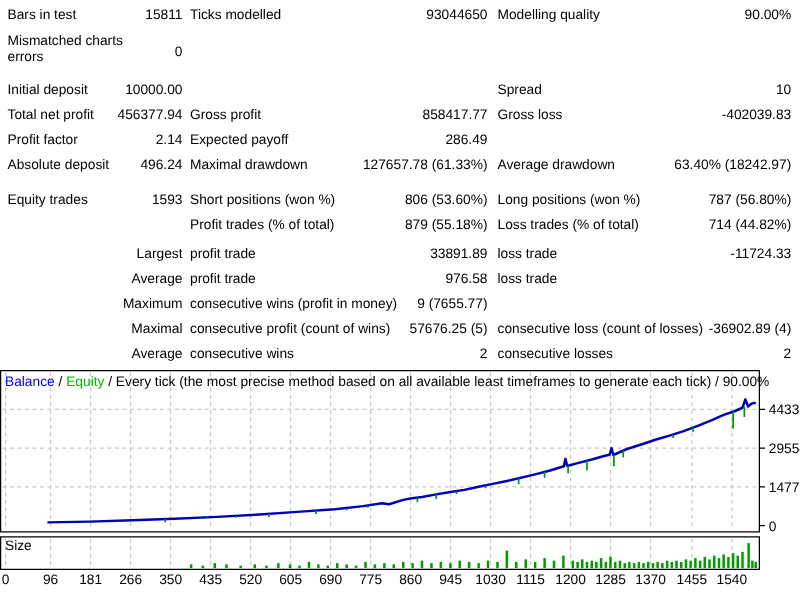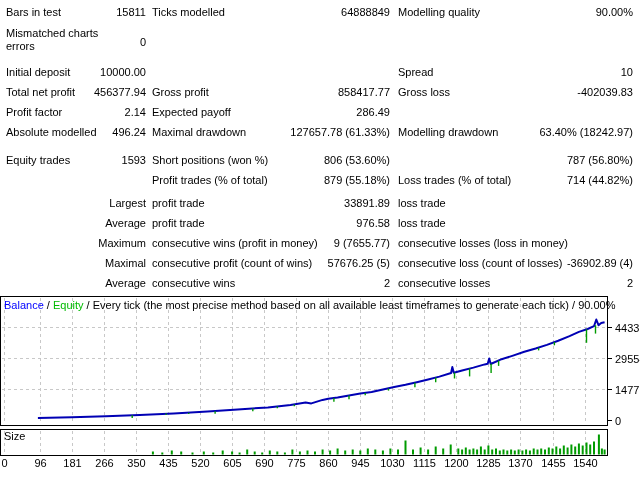--- a/index.html
+++ b/index.html
@@ -22,21 +22,21 @@
   text{font-family:"Liberation Sans",sans-serif;font-size:11px;fill:#000;}
 </style>
 </head>
 <body>
 
 <div class="report">
   <div class="row" style="top:6px">
       <span class="c1l">Bars in test</span>
       <span class="c1v">15811</span>
       <span class="c2l">Ticks modelled</span>
-      <span class="c2v">64888849</span>
+      <span class="c2v">93044650</span>
       <span class="c3l">Modelling quality</span>
       <span class="c3v">90.00%</span>
     </div>
   <div class="row" style="top:27px;height:34px">
       <span class="c1l" style="width:96px;white-space:normal;line-height:13px">Mismatched charts errors</span>
       <span class="c1v" style="top:9px">0</span>
     </div>
   <div class="row" style="top:66px">
       <span class="c1l">Initial deposit</span>
       <span class="c1v">10000.00</span>
@@ -51,57 +51,58 @@
       <span class="c3l">Gross loss</span>
       <span class="c3v">-402039.83</span>
     </div>
   <div class="row" style="top:106px">
       <span class="c1l">Profit factor</span>
       <span class="c1v">2.14</span>
       <span class="c2l">Expected payoff</span>
       <span class="c2v">286.49</span>
     </div>
   <div class="row" style="top:126px">
-      <span class="c1l">Absolute modelled</span>
+      <span class="c1l">Absolute deposit</span>
       <span class="c1v">496.24</span>
       <span class="c2l">Maximal drawdown</span>
       <span class="c2v">127657.78 (61.33%)</span>
-      <span class="c3l">Modelling drawdown</span>
+      <span class="c3l">Average drawdown</span>
       <span class="c3v">63.40% (18242.97)</span>
     </div>
   <div class="row" style="top:154px">
       <span class="c1l">Equity trades</span>
       <span class="c1v">1593</span>
       <span class="c2l">Short positions (won %)</span>
       <span class="c2v">806 (53.60%)</span>
+      <span class="c3l">Long positions (won %)</span>
       <span class="c3v">787 (56.80%)</span>
     </div>
   <div class="row" style="top:174px">
       <span class="c2l">Profit trades (% of total)</span>
       <span class="c2v">879 (55.18%)</span>
       <span class="c3l">Loss trades (% of total)</span>
       <span class="c3v">714 (44.82%)</span>
     </div>
   <div class="row" style="top:197px">
       <span class="c1v">Largest</span>
       <span class="c2l">profit trade</span>
       <span class="c2v">33891.89</span>
       <span class="c3l">loss trade</span>
+      <span class="c3v">-11724.33</span>
     </div>
   <div class="row" style="top:217px">
       <span class="c1v">Average</span>
       <span class="c2l">profit trade</span>
       <span class="c2v">976.58</span>
       <span class="c3l">loss trade</span>
     </div>
   <div class="row" style="top:237px">
       <span class="c1v">Maximum</span>
       <span class="c2l">consecutive wins (profit in money)</span>
       <span class="c2v">9 (7655.77)</span>
-      <span class="c3l">consecutive losses (loss in money)</span>
     </div>
   <div class="row" style="top:257px">
       <span class="c1v">Maximal</span>
       <span class="c2l">consecutive profit (count of wins)</span>
       <span class="c2v">57676.25 (5)</span>
       <span class="c3l">consecutive loss (count of losses)</span>
       <span class="c3v">-36902.89 (4)</span>
     </div>
   <div class="row" style="top:277px">
       <span class="c1v">Average</span>

